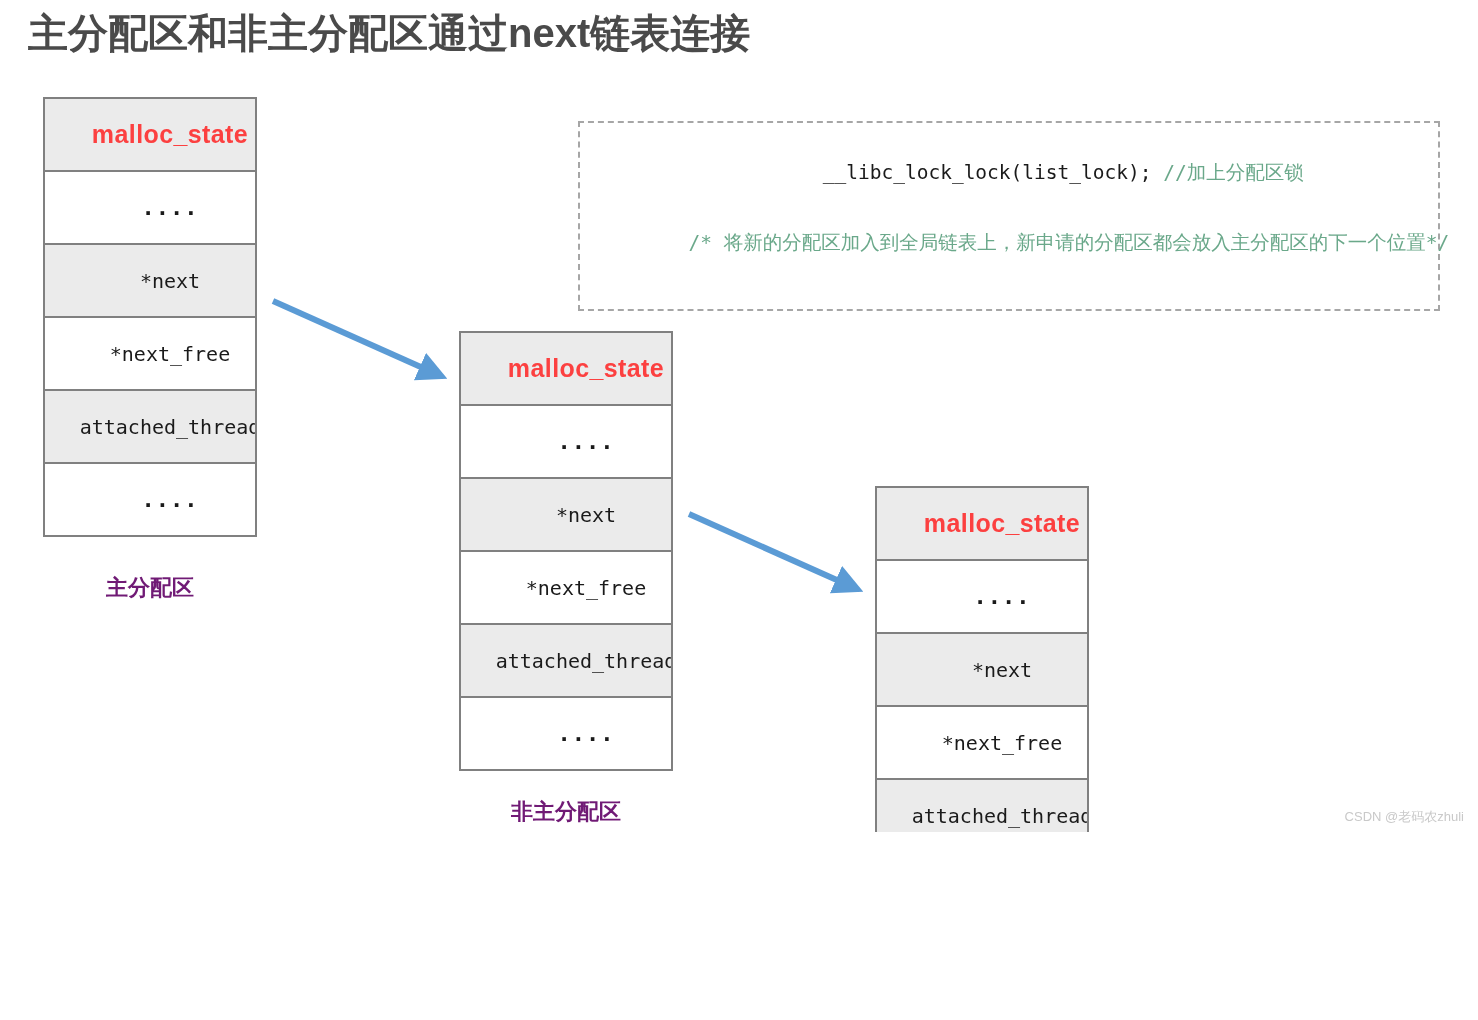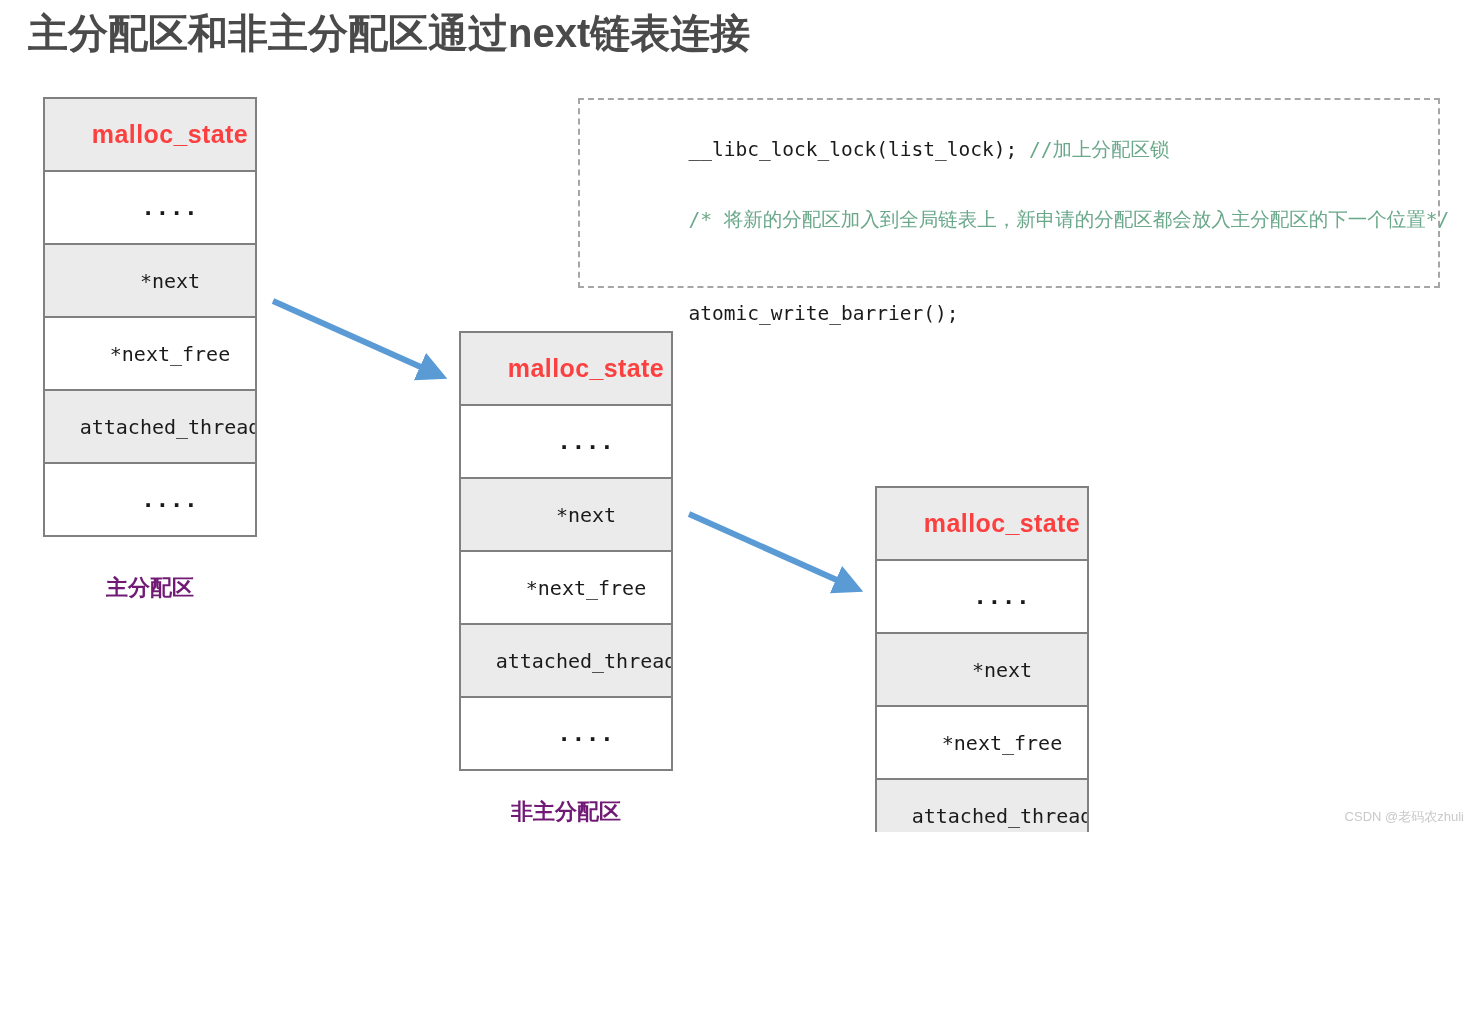--- a/index.html
+++ b/index.html
@@ -73,27 +73,28 @@
     font-weight: bold;
     font-size: 22px;
     color: #701a75;
     white-space: nowrap;
   }
 
   
   #code-box {
     position: absolute;
     left: 578px;
-    top: 98px;
+    top: 121px;
     width: 862px;
     height: 190px;
     box-sizing: border-box;
     border: 2px dashed #a6a6a6;
     background: #ffffff;
     padding: 14px 0 0 38px;
+    text-align: center;
   }
   .code-line {
     font-family: "DejaVu Sans Mono", monospace;
     font-size: 19.5px;
     line-height: 23.5px;
     color: #1a1a1a;
     white-space: pre;
   }
   .code-line.gap { height: 23px; }
   .cmt { color: #6aa88a; }
@@ -173,20 +174,17 @@
   </svg>
 
   <div id="code-box">
     <div class="code-line">
       <span>__libc_lock_lock(list_lock); </span><span class="cmt">//加上分配区锁</span>
     </div>
     <div class="code-line">
       <span class="cmt">/* 将新的分配区加入到全局链表上，新申请的分配区都会放入主分配区的下一个位置*/</span>
     </div>
     <div class="code-line gap"></div>
-    <div class="code-line">
-      <span>atomic_write_barrier();</span>
-    </div>
   </div>
 
   <div id="watermark">CSDN @老码农zhuli</div>
 
 </div>
 
 </body></html>

